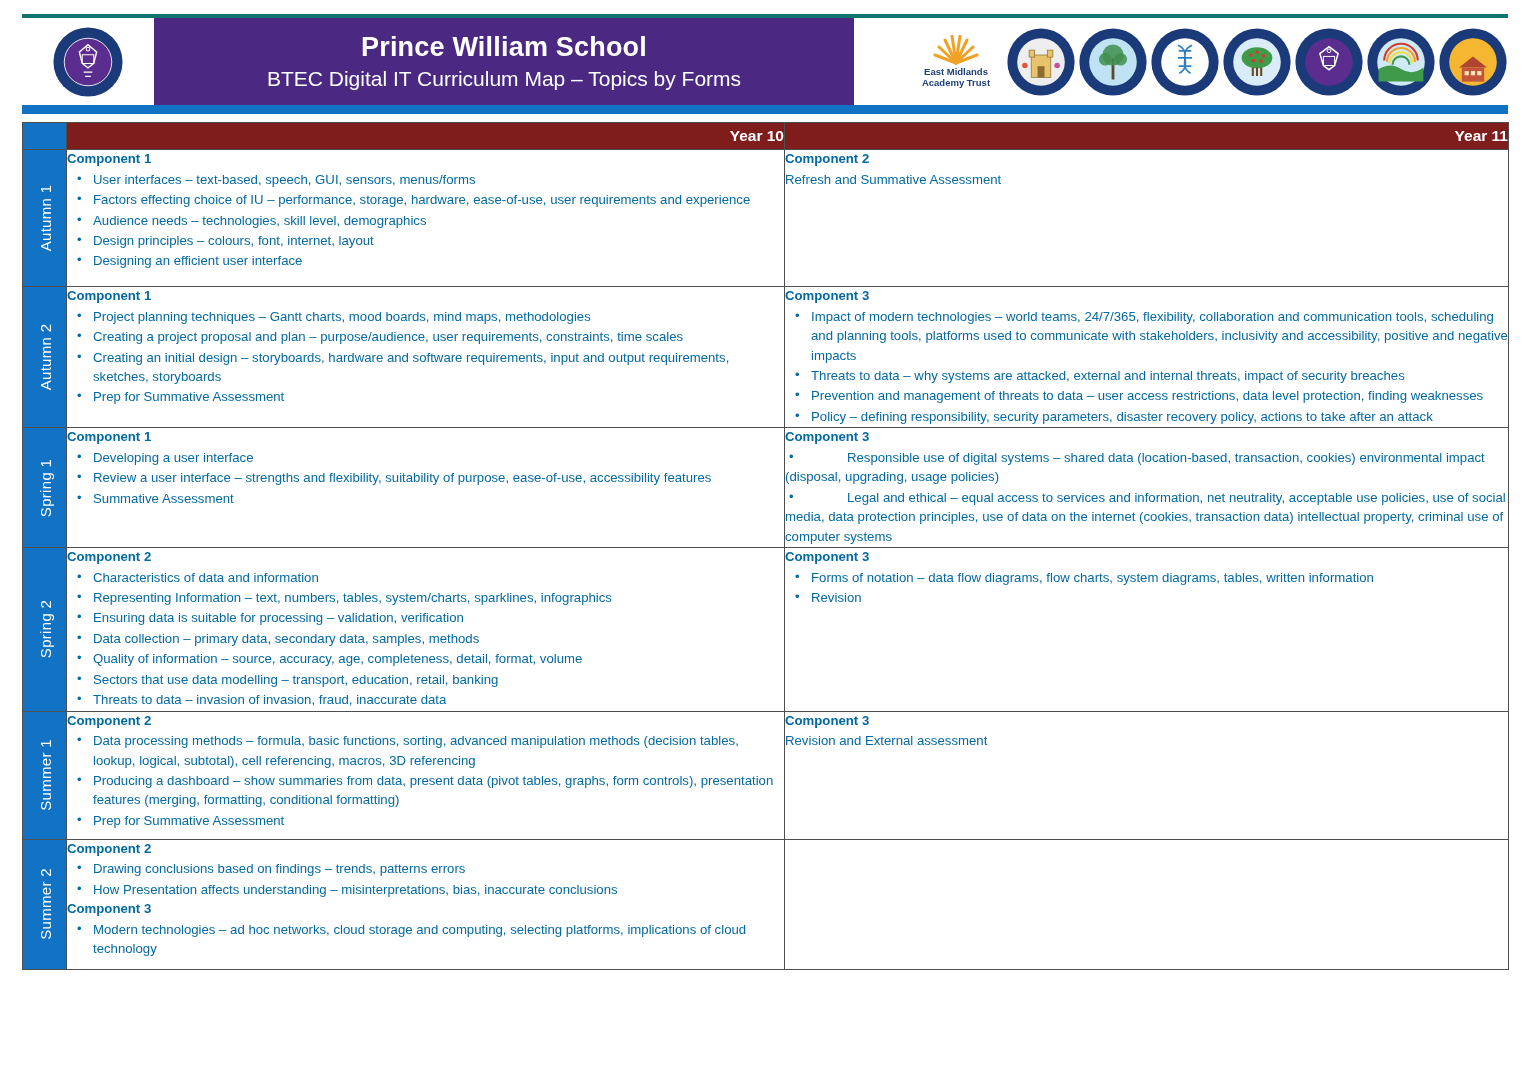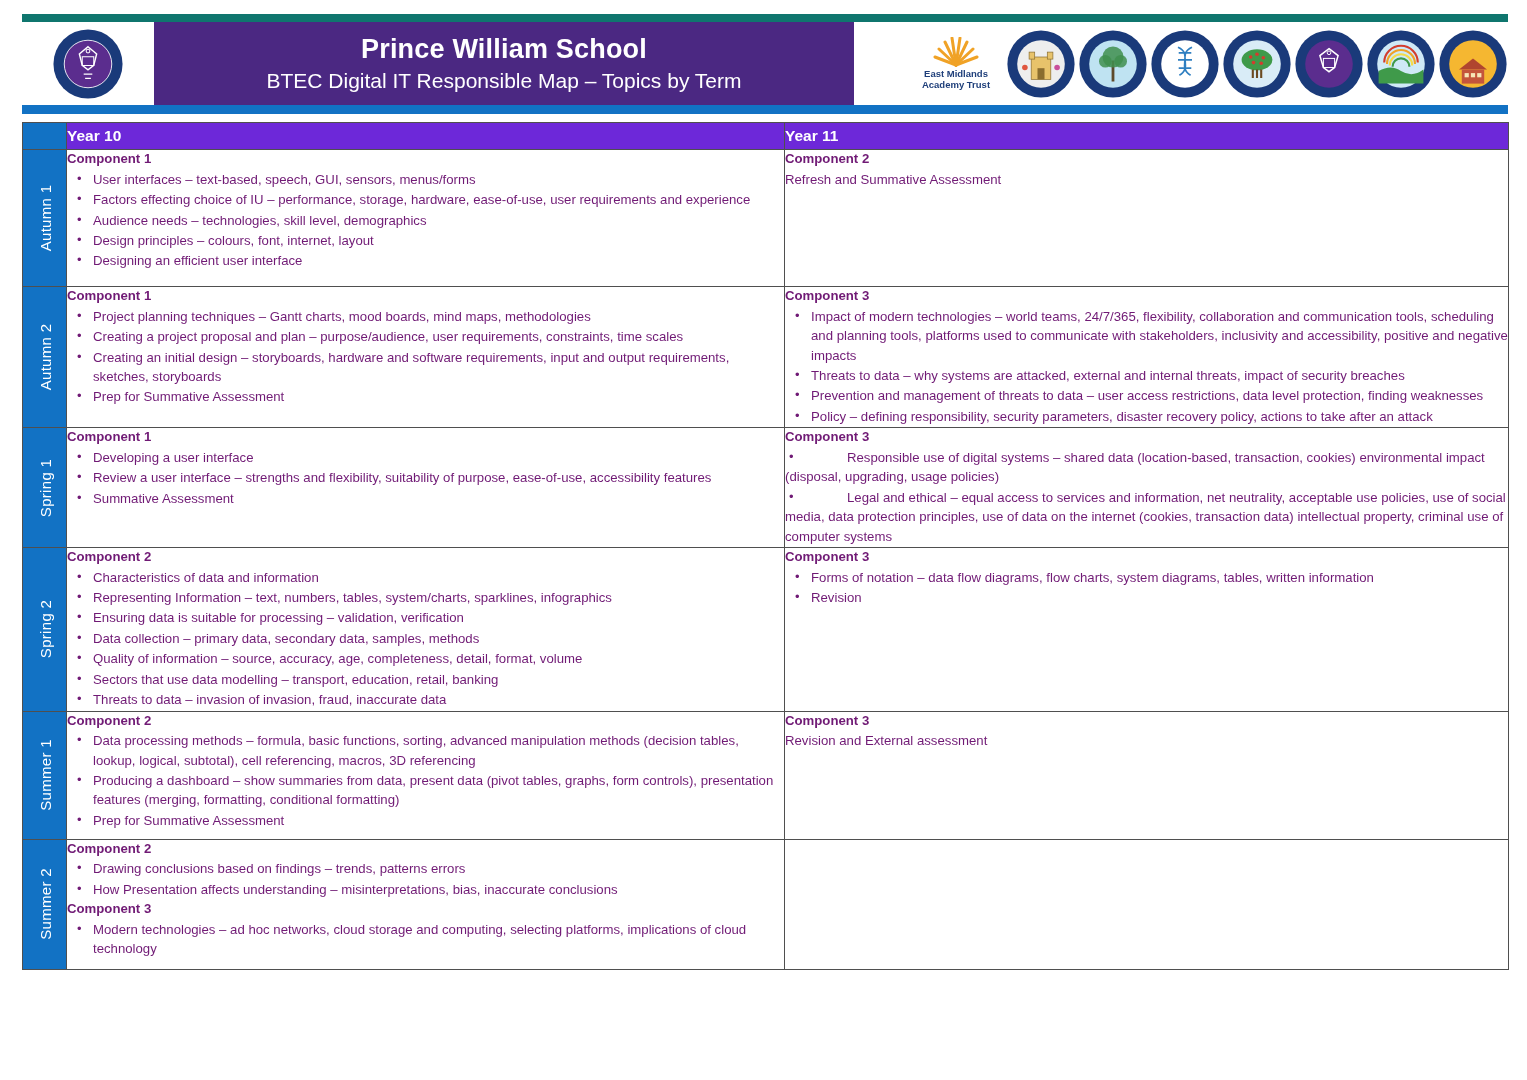--- a/index.html
+++ b/index.html
@@ -21,21 +21,21 @@
     background: #ffffff;
   }
 
   
   .header-banner {
     position: absolute;
     left: 22px;
     top: 14px;
     width: 1486px;
     height: 100px;
-    border-top: 8px solid #0f766e;
+    border-top: 4px solid #0f766e;
     border-bottom: 9px solid #1272c4;
     background: #ffffff;
     box-sizing: border-box;
     display: flex;
     align-items: stretch;
   }
 
   .crest-box {
     width: 132px;
     flex: 0 0 132px;
@@ -125,23 +125,23 @@
     vertical-align: top;
     padding: 0;
     border: 1px solid #4f4f4f;
   }
 
   col.c-term { width: 44px; }
   col.c-y10  { width: 718px; }
   col.c-y11  { width: 724px; }
 
   .hdr {
-    background: #6d28d9;
+    background: #7f1d1d;
     color: #ffffff;
-    text-align: left;
+    text-align: right;
     font-size: 15.5px;
     font-weight: bold;
     height: 26px;
     line-height: 26px;
     border: 1px solid #1a1a1a;
   }
   .hdr-blank {
     background: #1272c4;
     border: 1px solid #1272c4;
   }
@@ -160,21 +160,21 @@
     color: #ffffff;
     font-size: 15px;
     font-weight: normal;
     letter-spacing: 0.3px;
   }
 
   .cell {
     background: #ffffff;
     padding: 5px 8px 7px 8px;
     font-size: 13.2px;
-    color: #701a75;
+    color: #0369a1;
     line-height: 1.47;
   }
 
   .comp-title {
     font-weight: bold;
     font-size: 13.2px;
     margin: 0 0 1px 0;
     line-height: 1.42;
   }
 
@@ -243,21 +243,21 @@
         </text>
         <path id="pwsBot" d="M 50 91 m -30 0 a 30 30 0 0 0 60 0" fill="none"></path>
         <text font-size="9" font-weight="bold" fill="#ffffff" letter-spacing="2">
           <textPath href="#pwsBot" startOffset="50%" text-anchor="middle">SCHOOL</textPath>
         </text>
       </svg>
     </div>
 
     <div class="title-band">
       <div class="title-main">Prince William School</div>
-      <div class="title-sub">BTEC Digital IT Responsible Map – Topics by Term</div>
+      <div class="title-sub">BTEC Digital IT Curriculum Map – Topics by Forms</div>
     </div>
 
     <div class="trust-box">
 
       <div class="emat-logo">
         <svg width="62" height="30" viewBox="0 0 62 30">
           <g stroke="#f0a226" stroke-width="3" stroke-linecap="round">
             <line x1="31" y1="28" x2="10" y2="20"></line>
             <line x1="31" y1="28" x2="14" y2="12"></line>
             <line x1="31" y1="28" x2="20" y2="5"></line>

